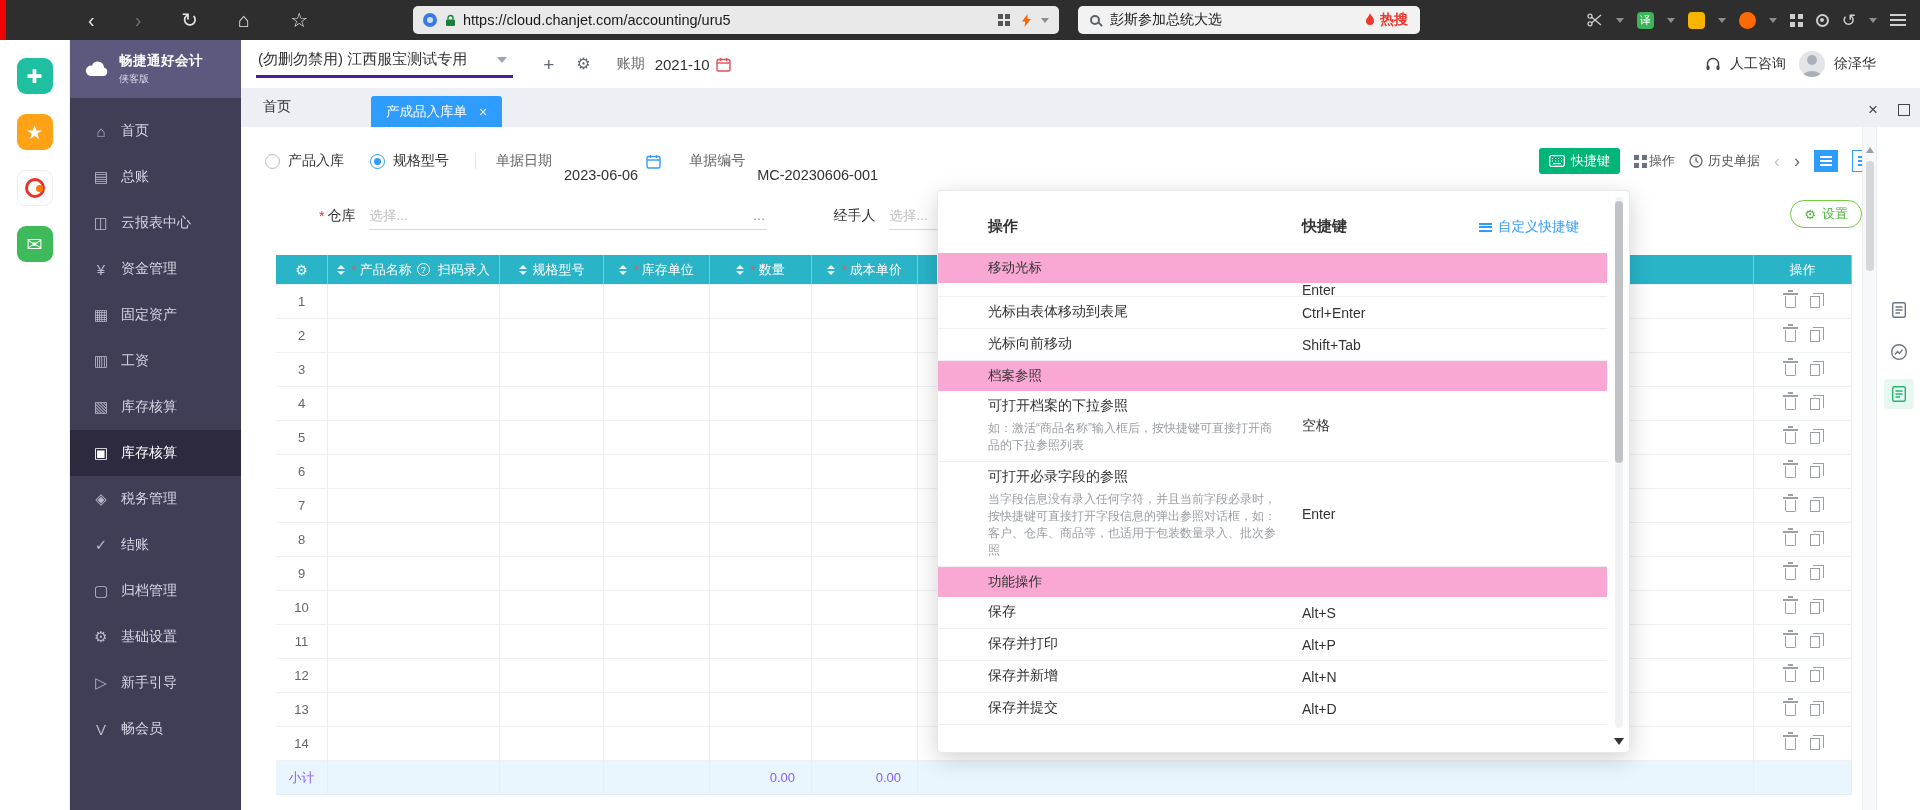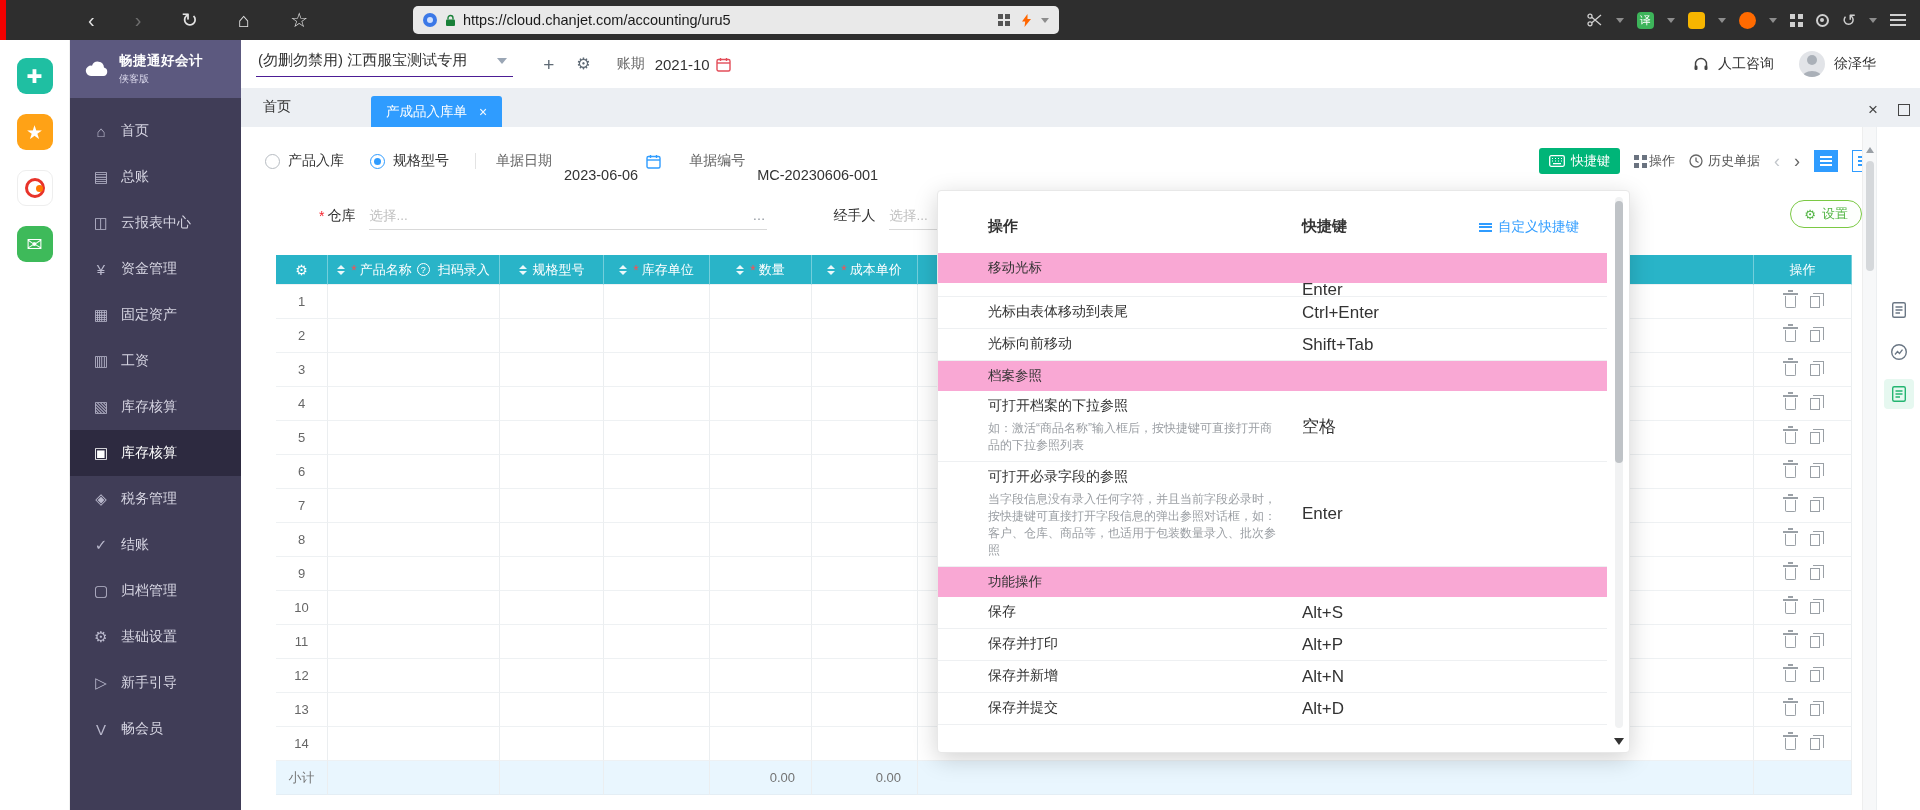--- a/index.html
+++ b/index.html
@@ -51,29 +51,29 @@
   .logo-txt .t2 { color:#d8d6ea; font-size:10px; margin-top:2px; }
   .menu { padding-top:10px; }
   .menu-item { height:46px; display:flex; align-items:center; padding-left:22px; gap:11px; font-size:14px; color:#d6d5e2; cursor:default; }
   .menu-item .mi-icon { width:18px; text-align:center; font-size:15px; color:#b9b8cc; }
   .menu-item.active { background:#2d2a40; color:#fff; }
   .menu-item.active .mi-icon { color:#fff; }
 
   
   .main { position:absolute; left:241px; top:40px; right:0; bottom:0; background:#eceff3; }
   .topbar { height:48px; background:#fff; display:flex; align-items:center; position:relative; }
-  .acct { margin-left:15px; display:flex; align-items:center; gap:30px; border-bottom:1px solid #4c1d95; padding:0 6px 6px 2px; font-size:15px; color:#333; }
+  .acct { margin-left:15px; display:flex; align-items:center; gap:30px; border-bottom:3px solid #4c1d95; padding:0 6px 6px 2px; font-size:15px; color:#333; }
   .dd2 { width:0; height:0; border-left:5px solid transparent; border-right:5px solid transparent; border-top:6px solid #9aa6b5; }
   .tb-ico { color:#5f6a75; font-size:19px; margin-left:30px; line-height:1; }
   .tb-ico.gear { font-size:16px; margin-left:22px; }
   .p-label { color:#666; font-size:14px; margin-left:26px; }
   .p-value { color:#333; font-size:15px; margin-left:10px; }
   .cal { margin-left:6px; display:inline-flex; }
   .tb-right { margin-left:auto; display:flex; align-items:center; gap:9px; padding-right:44px; }
-  .tb-right .sup { font-size:14px; color:#333; margin-right:16px; }
+  .tb-right .sup { font-size:14px; color:#333; margin-right:4px; }
   .avatar { width:26px; height:26px; border-radius:50%; background:#e2e4e8; position:relative; overflow:hidden; }
   .avatar::before { content:""; position:absolute; top:4px; left:8px; width:10px; height:10px; border-radius:50%; background:#aab0b8; }
   .avatar::after { content:""; position:absolute; bottom:-7px; left:3px; width:20px; height:13px; border-radius:50%; background:#aab0b8; }
   .uname { font-size:14px; color:#333; }
 
   .tabbar { height:39px; position:relative; display:flex; align-items:flex-end; padding-left:14px; }
   .tab-home { font-size:14px; color:#333; padding:0 18px 11px 8px; }
   .tab-active { background:#2f9cff; color:#fff; height:31px; display:flex; align-items:center; padding:0 15px; font-size:13.5px; border-radius:3px 3px 0 0; gap:12px; margin-left:62px; }
   .tab-x { font-size:14px; line-height:1; opacity:.95; }
   .bar-x { position:absolute; right:42px; bottom:9px; font-size:17px; color:#444; line-height:1; }
@@ -127,21 +127,21 @@
   .g-row:not(.g-head):not(.g-sub) { height:34px; background:#fff; }
   .g-h { font-size:13px; gap:3px; white-space:nowrap; overflow:hidden; }
   .g-h .req { color:#ff4d4f; margin:0; }
   .sort { display:inline-flex; flex-direction:column; gap:2px; margin-right:3px; }
   .sort i { width:0; height:0; border-left:4px solid transparent; border-right:4px solid transparent; }
   .sort .up { border-bottom:4px solid rgba(255,255,255,.9); }
   .sort .dn { border-top:4px solid rgba(255,255,255,.9); }
   .help { width:13px; height:13px; border:1px solid #fff; border-radius:50%; font-size:9px; display:inline-flex; align-items:center; justify-content:center; margin:0 2px; }
   .sfx { margin-left:3px; }
   .g-sub { height:34px; background:#e9f6fe; }
-  .g-sub .g-cell { border-bottom:1px solid #e4eef5; font-size:13px; color:#737373; }
+  .g-sub .g-cell { border-bottom:1px solid #e4eef5; font-size:13px; color:#8b5cf6; }
   .g-sub .num { justify-content:flex-end; padding-right:16px; }
   .i-trash { position:relative; width:11px; height:12px; border:1px solid #9aa0a6; border-top:none; border-radius:0 0 2px 2px; display:inline-block; }
   .i-trash::before { content:""; position:absolute; top:-3px; left:-3px; width:15px; height:2px; background:#9aa0a6; }
   .i-trash::after { content:""; position:absolute; top:-6px; left:2px; width:5px; height:2px; background:#9aa0a6; }
   .i-copy { position:relative; width:10px; height:12px; border:1px solid #9aa0a6; display:inline-block; background:#fff; }
   .i-copy::before { content:""; position:absolute; top:-4px; left:2px; width:10px; height:12px; border:1px solid #9aa0a6; border-bottom:none; border-left:none; }
 
   
   .v-scroll { position:absolute; right:44px; top:87px; bottom:0; width:14px; background:#f7f8f9; border-left:1px solid #eee; }
   .v-scroll .up-arr { width:0; height:0; border-left:4px solid transparent; border-right:4px solid transparent; border-bottom:6px solid #9aa0a6; margin:20px auto 0; }
@@ -156,21 +156,21 @@
   .pp-col1 { position:absolute; left:50px; top:26px; font-size:15px; font-weight:bold; color:#333; }
   .pp-col2 { position:absolute; left:364px; top:26px; font-size:15px; font-weight:bold; color:#333; }
   .pp-custom { position:absolute; right:50px; top:27px; color:#2f9cff; font-size:13.5px; display:flex; align-items:center; gap:6px; }
   .sliders { width:13px; height:9px; border-top:2px solid #2f9cff; border-bottom:2px solid #2f9cff; position:relative; display:inline-block; }
   .sliders::after { content:""; position:absolute; left:0; top:1.5px; width:13px; height:2px; background:#2f9cff; }
   .pp-body { position:absolute; top:62px; left:0; right:22px; bottom:0; overflow:hidden; }
   .pp-bar { height:30px; line-height:30px; background:#f9a8d4; padding-left:50px; font-size:13.5px; color:#333; }
   .pp-row { position:relative; padding:6px 0 7px 50px; border-bottom:1px solid #eef0f2; }
   .pp-row .lbl { font-size:14px; color:#333; }
   .pp-row .desc { font-size:12px; color:#9a9ea3; line-height:17px; width:292px; margin-top:5px; }
-  .pp-key { position:absolute; left:364px; top:50%; transform:translateY(-50%); font-size:17px; color:#333; }
+  .pp-key { position:absolute; left:364px; top:50%; transform:translateY(-50%); font-size:14px; color:#333; }
   .pp-scroll { position:absolute; right:6px; top:6px; bottom:24px; width:8px; background:#f1f2f3; border-radius:4px; }
   .pp-thumb { position:absolute; left:0; top:4px; width:8px; height:262px; background:#bfc3c7; border-radius:4px; }
   .pp-down { position:absolute; right:5px; bottom:7px; width:0; height:0; border-left:5px solid transparent; border-right:5px solid transparent; border-top:7px solid #333; }
 </style>
 </head>
 <body>
 
 <div class="chrome">
   <div class="red-strip"></div>
   <div class="nav-icons">
@@ -185,20 +185,28 @@
     <svg width="11" height="13" viewBox="0 0 11 13">
         <rect x="1" y="5.5" width="9" height="6.5" rx="1" fill="#188038"></rect>
         <path d="M3 5.5V4a2.5 2.5 0 0 1 5 0v1.5" fill="none" stroke="#188038" stroke-width="1.4"></path>
       </svg>
     <span class="url-text">https://cloud.chanjet.com/accounting/uru5</span>
     <span class="qr"></span>
     <svg width="9" height="13" viewBox="0 0 9 13" style="margin-right:10px">
         <path d="M5.5 0L0 7.5h3.2L2.5 13 9 5H5.5z" fill="#f60"></path>
       </svg>
     <span class="dd"></span>
+  </div>
+  <div class="search-pill">
+    <span class="mag"></span>
+    <span class="stext">彭斯参加总统大选</span>
+    <svg width="12" height="14" viewBox="0 0 12 14">
+        <path d="M6 0C7 3 10 4 10 8a4 4 0 0 1-8 0C2 5 5 4 6 0z" fill="#f0372c"></path>
+      </svg>
+    <span class="hot">热搜</span>
   </div>
   <div class="chrome-right">
     <svg width="16" height="14" viewBox="0 0 16 14">
         <circle cx="3" cy="3.2" r="2" fill="none" stroke="#cfcfcf" stroke-width="1.3"></circle>
         <circle cx="3" cy="10.8" r="2" fill="none" stroke="#cfcfcf" stroke-width="1.3"></circle>
         <path d="M4.8 4.2L14 12M4.8 9.8L14 2" stroke="#cfcfcf" stroke-width="1.3"></path>
       </svg>
     <span class="dd"></span>
     <span class="tile green">译</span>
     <span class="dd"></span>

